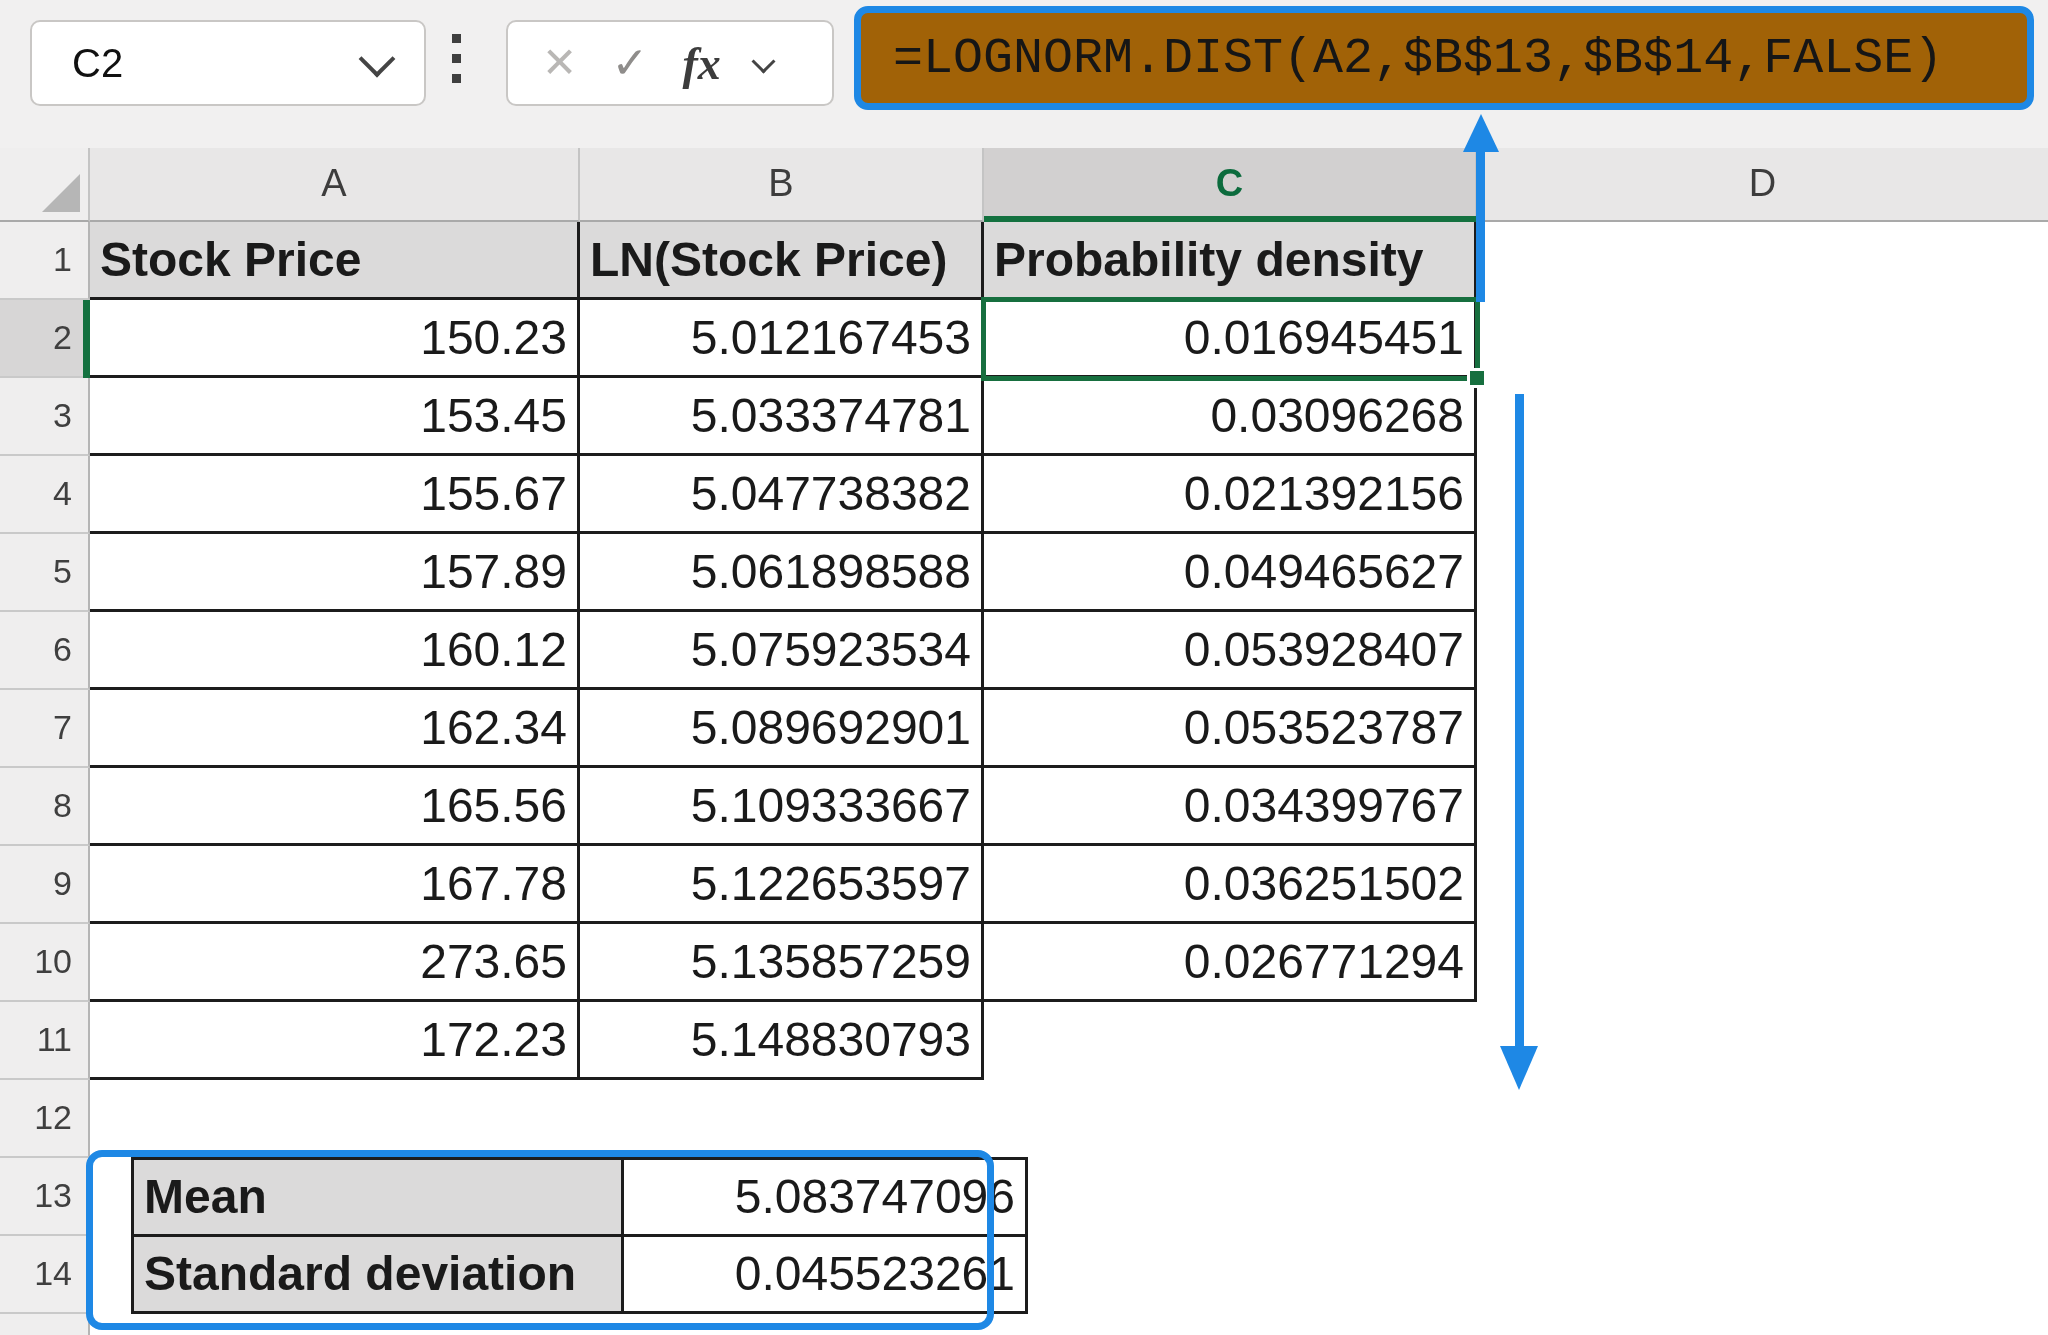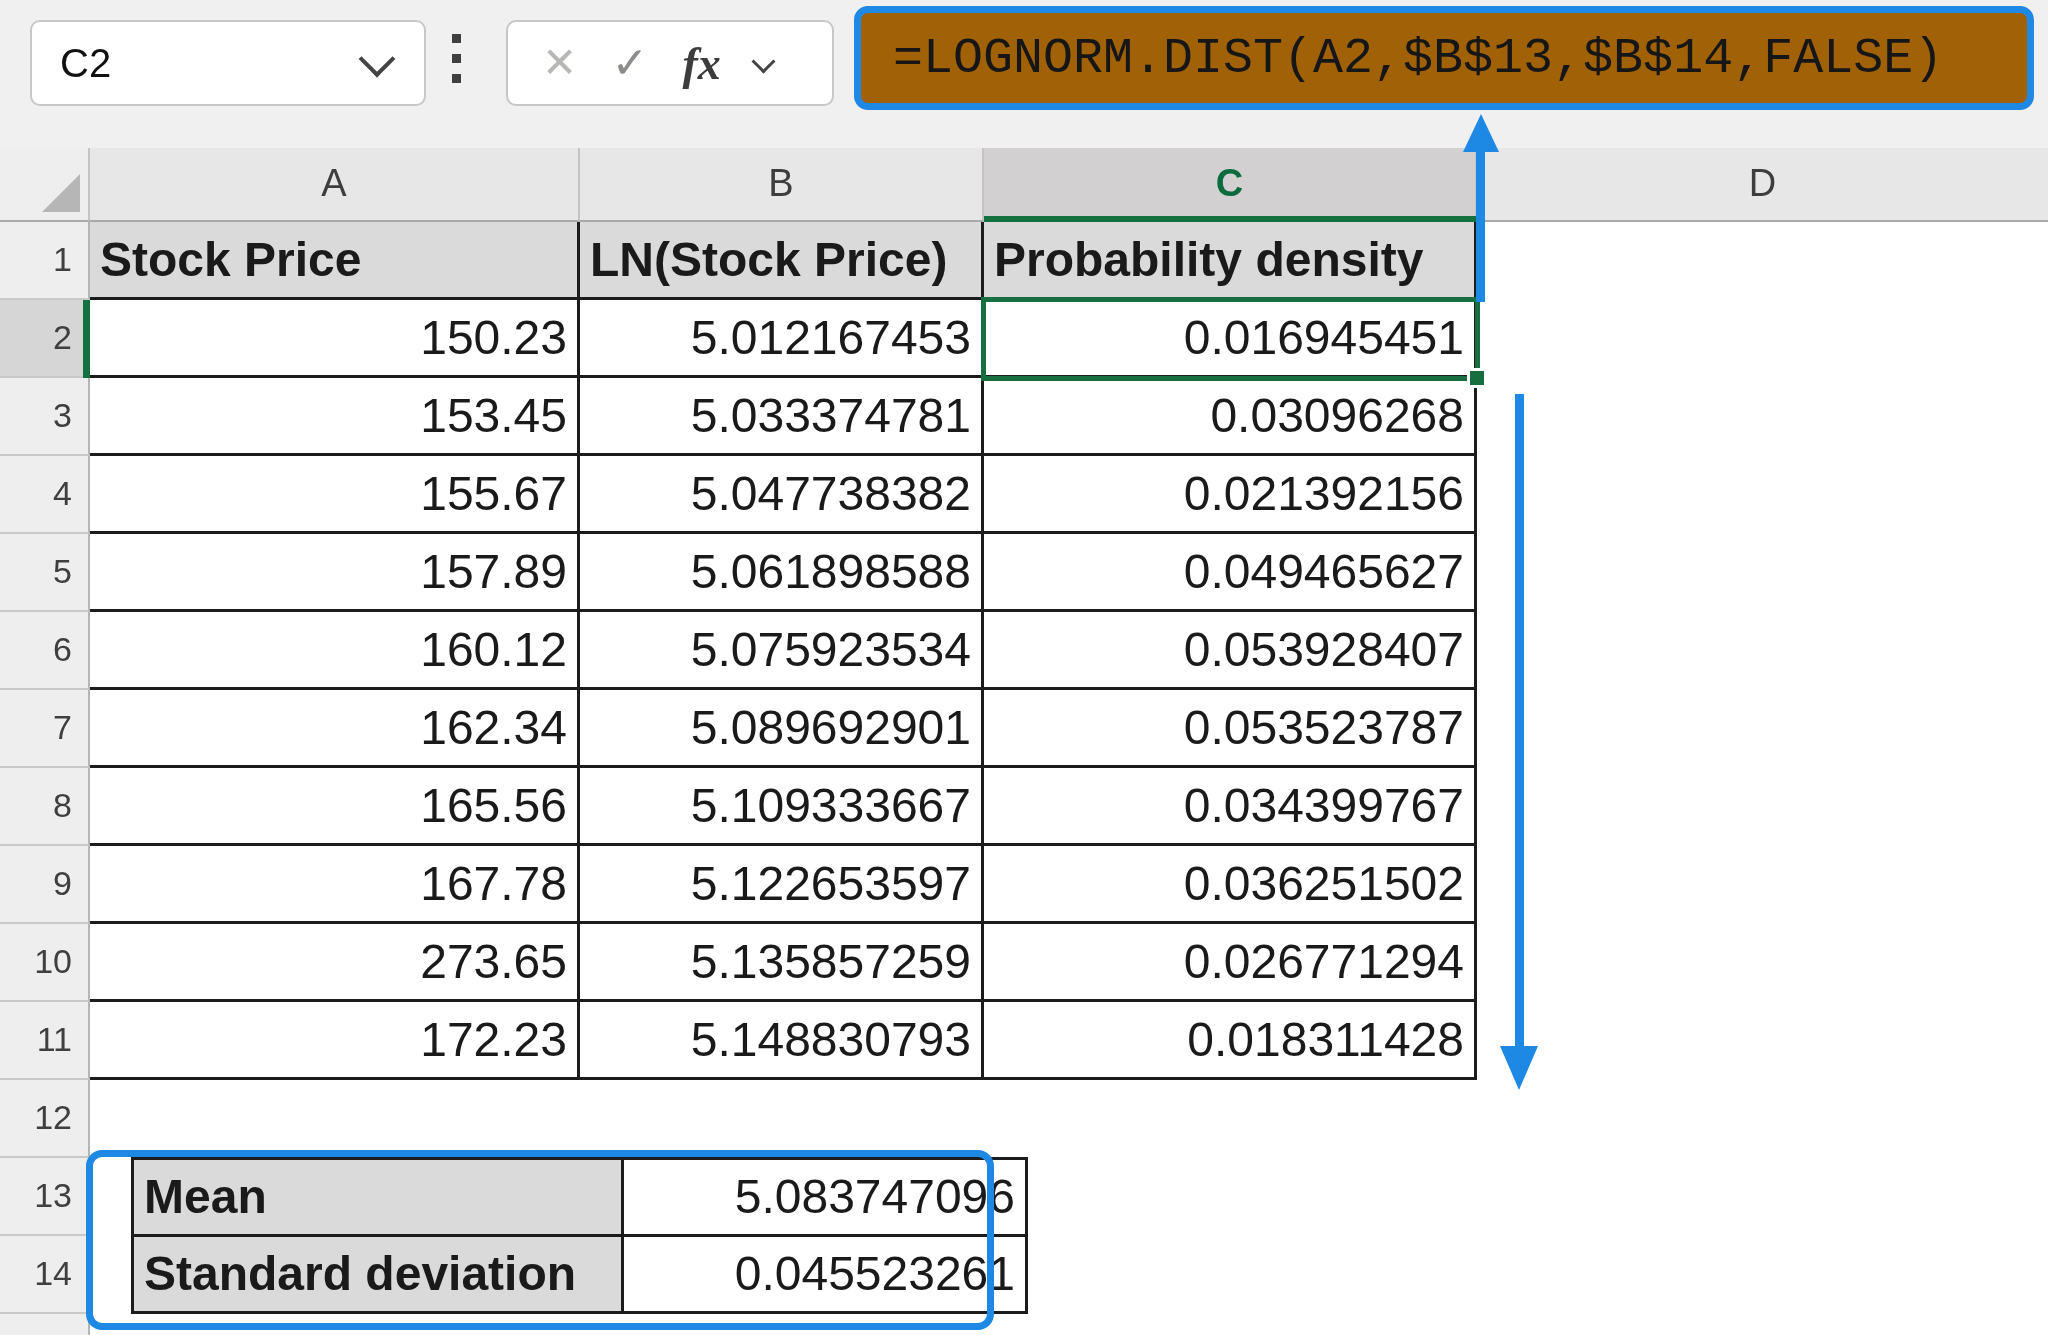--- a/index.html
+++ b/index.html
@@ -6,21 +6,21 @@
   .stage{
     position:relative;width:2048px;height:1335px;overflow:hidden;
     background:#ffffff;font-family:"Liberation Sans",sans-serif;color:#1a1a1a;
   }
   
   .chrome{position:absolute;left:0;top:0;width:2048px;height:148px;background:#f1f0f0;}
   .namebox{
     position:absolute;left:30px;top:20px;width:392px;height:82px;background:#fff;
     border:2px solid #c9c7c5;border-radius:10px;display:flex;align-items:center;
   }
-  .nb-text{font-size:40px;padding-left:28px;color:#111;flex:1;}
+  .nb-text{font-size:40px;padding-left:40px;color:#111;flex:1;}
   .chev{width:22px;height:22px;border-right:4px solid #444;border-bottom:4px solid #444;
         transform:rotate(45deg);margin-right:34px;margin-top:-8px;}
   .chev.small{width:14px;height:14px;border-width:3px;margin-right:26px;margin-top:-4px;}
   .dots{position:absolute;left:452px;top:34px;display:flex;flex-direction:column;gap:11px;}
   .dots span{width:9px;height:9px;background:#3f3f3f;}
   .fxbox{
     position:absolute;left:506px;top:20px;width:324px;height:82px;background:#fff;
     border:2px solid #c9c7c5;border-radius:10px;display:flex;align-items:center;justify-content:space-evenly;
   }
   .x-ic{font-size:42px;color:#b9b7b5;line-height:1;}
@@ -174,21 +174,20 @@
     <div class="cell num">167.78</div>
     <div class="cell num">5.122653597</div>
     <div class="cell num">0.036251502</div>
 
     <div class="cell num">273.65</div>
     <div class="cell num">5.135857259</div>
     <div class="cell num">0.026771294</div>
 
     <div class="cell num">172.23</div>
     <div class="cell num">5.148830793</div>
-    <div class="cell num">0.018311428</div>
   </div>
 
   <div class="stats">
     <div class="cell hd">Mean</div>
     <div class="cell num">5.083747096</div>
     <div class="cell hd">Standard deviation</div>
     <div class="cell num">0.045523261</div>
   </div>
 
   <div class="col-accent"></div>

